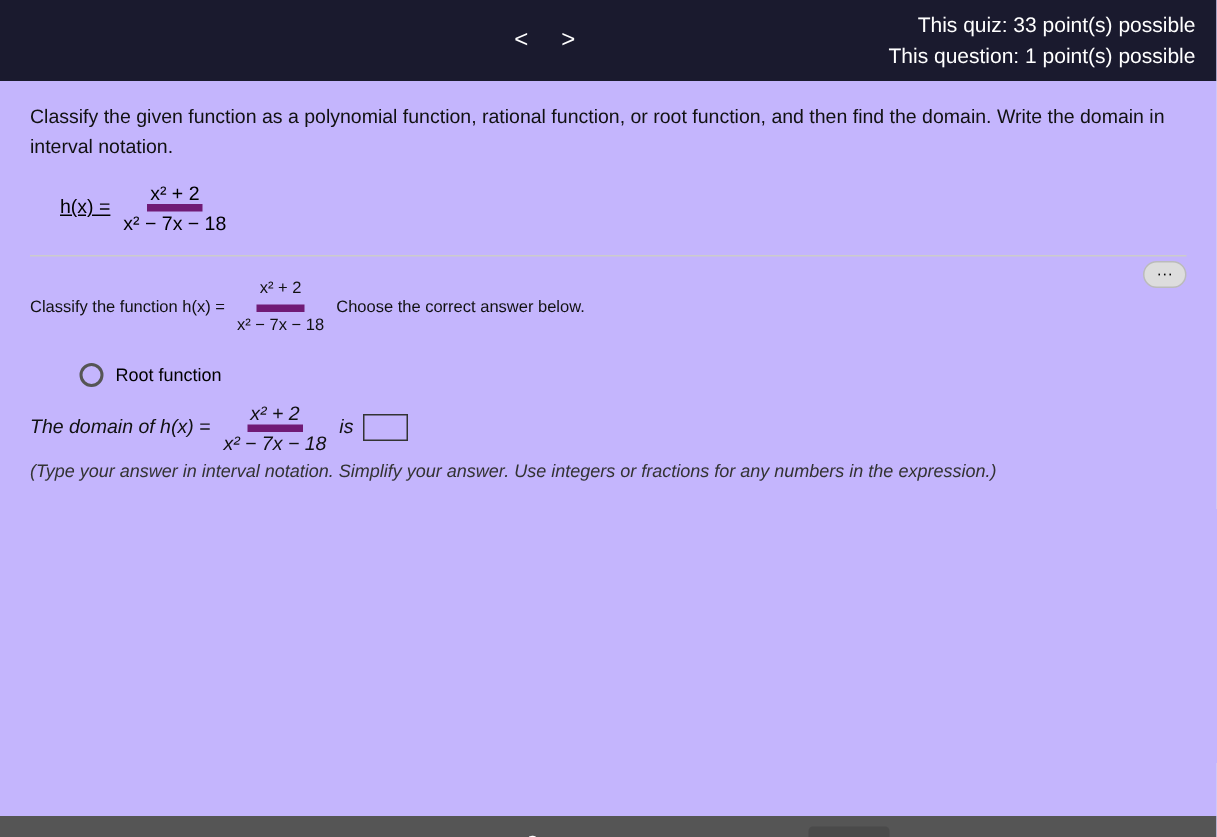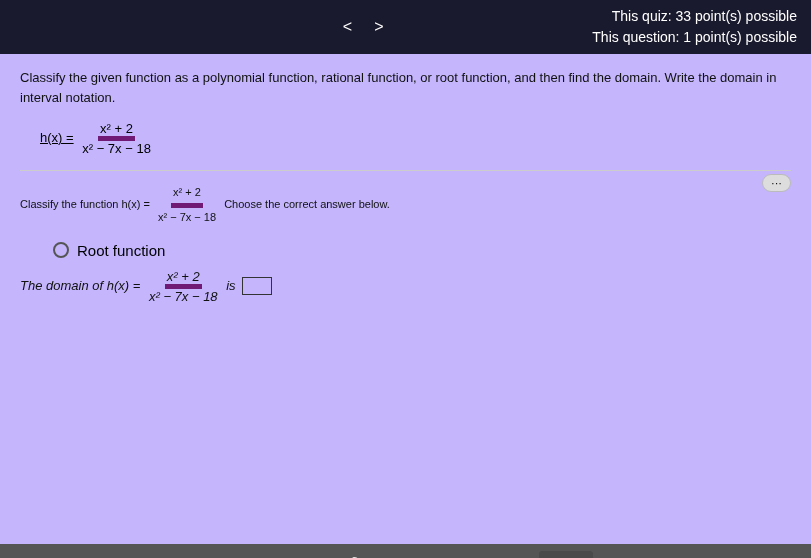--- a/index.html
+++ b/index.html
@@ -90,21 +90,21 @@
       line-height: 1.8;
     }
     .radio-group {
       margin: 10px 0 10px 20px;
     }
     .radio-item {
       display: flex;
       align-items: center;
       gap: 8px;
       margin-bottom: 8px;
-      font-size: 15px;
+      font-size: 12px;
       cursor: pointer;
       padding-left: 13px;
     }
     .radio-circle {
       width: 16px;
       height: 16px;
       border-radius: 50%;
       border: 2px solid #555;
       display: flex;
       align-items: center;
@@ -236,20 +236,21 @@
   <div class="domain-section">
     <div style="margin-bottom:4px;font-style:italic;">
       <span>The domain of h(x) =</span>
       <span class="fraction">
         <span class="numerator">x² + 2</span>
         <span class="denominator">x² − 7x − 18</span>
       </span>
       <span>is</span>
       <span class="inline-input"></span>
     </div>
+    <p class="domain-note">(Type your answer in interval notation. Simplify your answer. Use integers or fractions for any numbers in the expression.)</p>
   </div>
 
 </div>
 
 <div class="bottom-toolbar">
   <button class="toolbar-btn" title="Fraction">
     <svg width="20" height="20" viewBox="0 0 20 20">
       <text x="5" y="9" font-size="7" fill="white">a</text>
       <line x1="3" y1="11" x2="17" y2="11" stroke="white" stroke-width="1.5"></line>
       <text x="5" y="19" font-size="7" fill="white">b</text>

